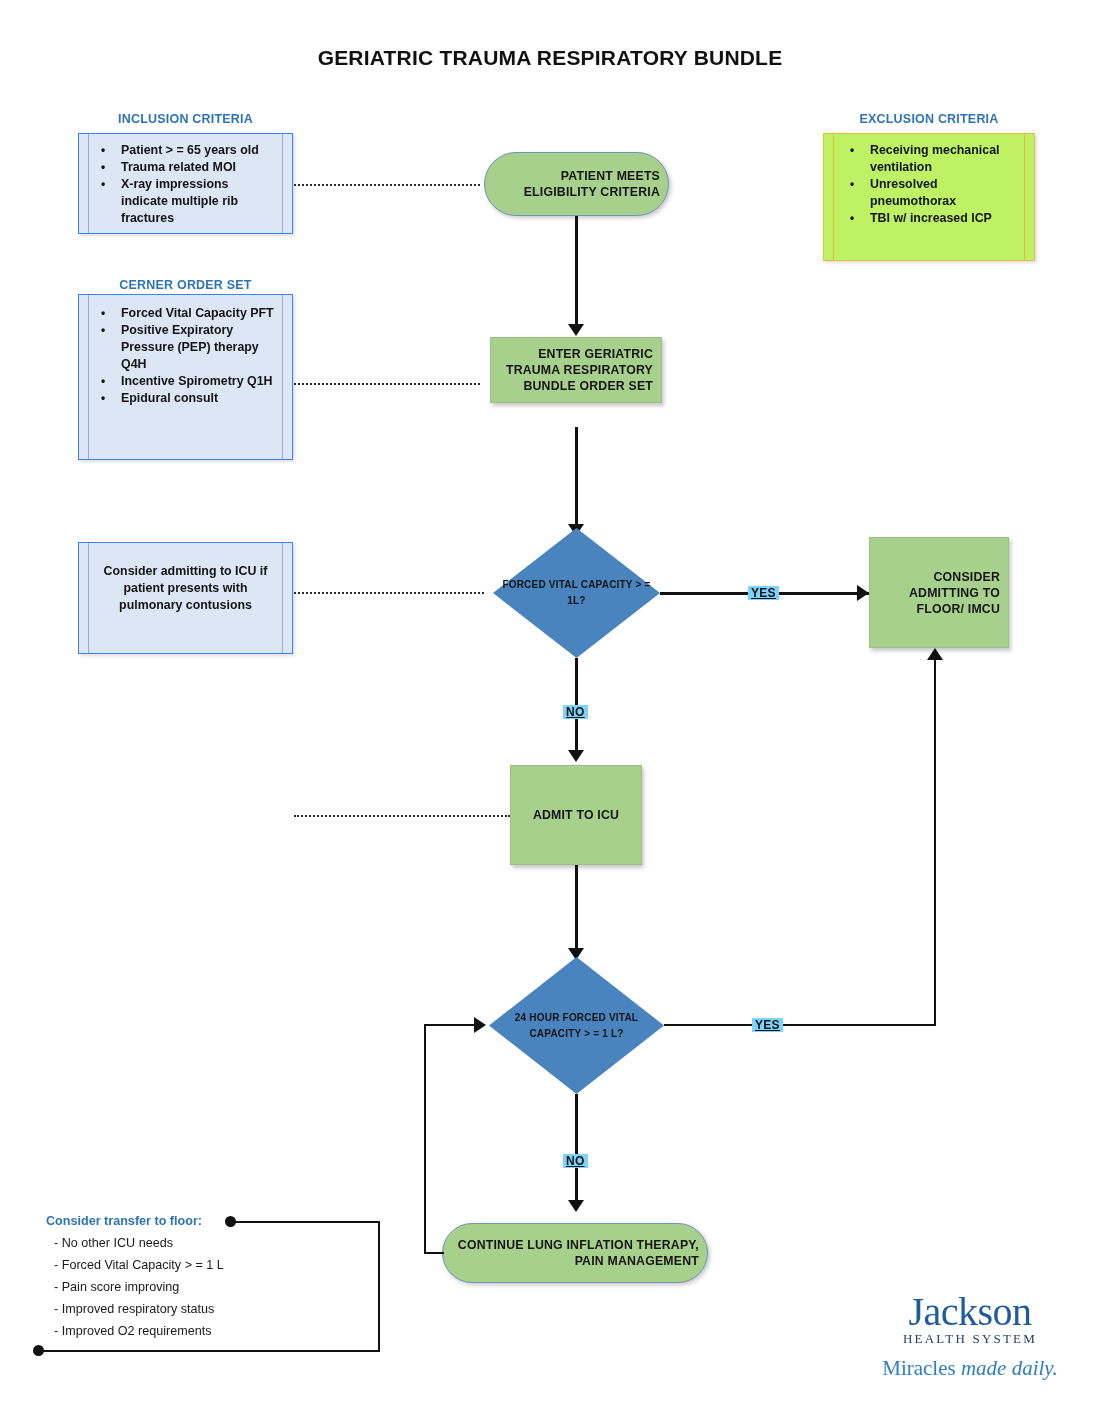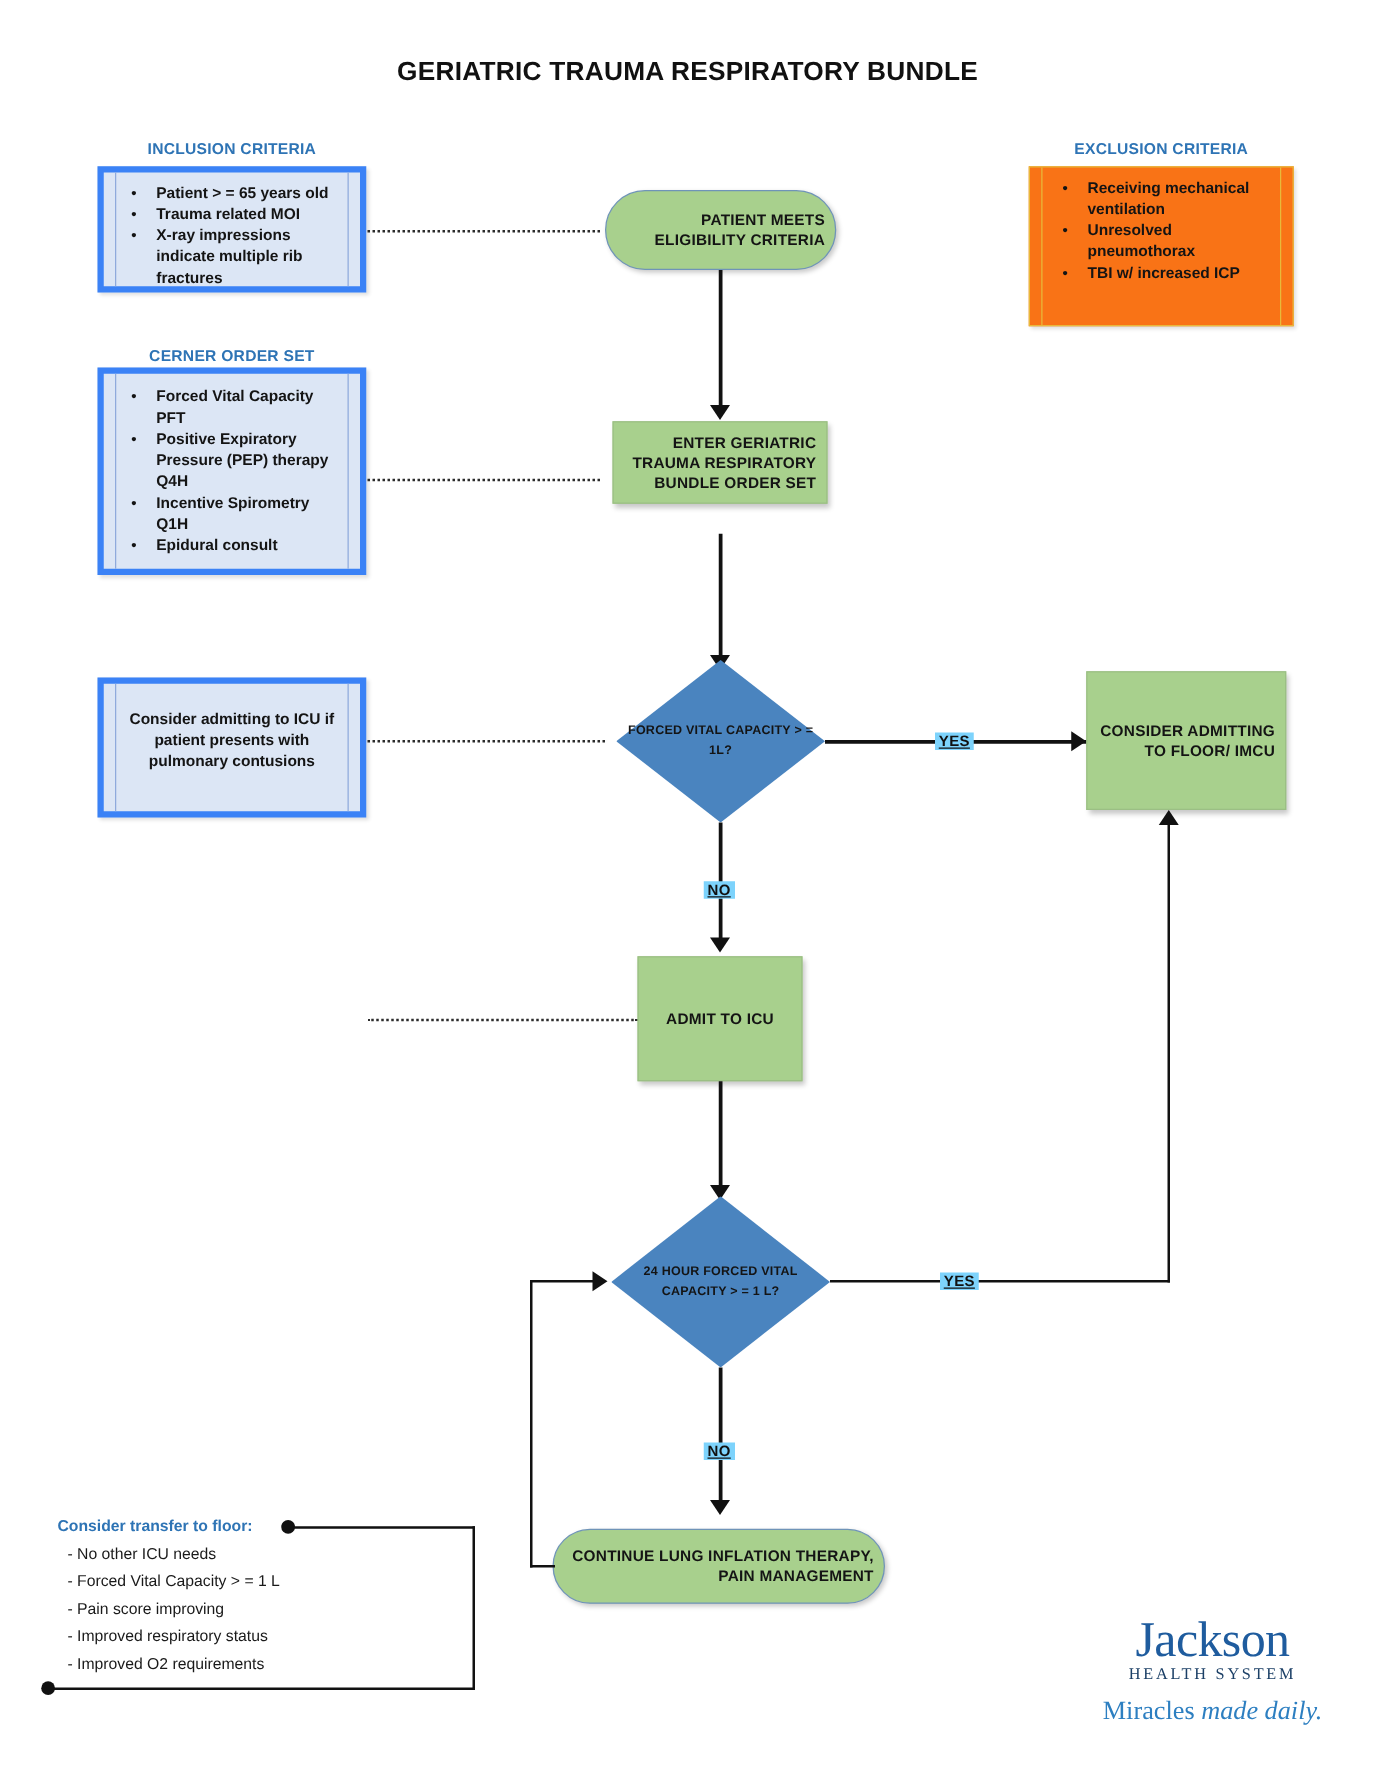--- a/index.html
+++ b/index.html
@@ -34,37 +34,37 @@
   
   .panel-heading {
     font-size: 12.5px;
     font-weight: bold;
     color: #2e74b5;
     text-align: center;
     letter-spacing: .2px;
   }
   .panel-box {
     box-sizing: border-box;
-    border: 5px solid #3b82f6;
+    border: 1px solid #3b82f6;
     background: #dce6f5;
     box-shadow: 2px 2px 3px rgba(0,0,0,.13);
   }
   .panel-box::before,
   .panel-box::after {
     content: "";
     position: absolute;
     top: 0; bottom: 0;
     width: 0;
     border-left: 1px solid #8faadc;
   }
   .panel-box::before { left: 9px; }
   .panel-box::after  { right: 9px; }
   .panel-box.yellow {
     border: 1px solid #e8b93a;
-    background: #f97316;
+    background: #bef264;
   }
   .panel-box.yellow::before,
   .panel-box.yellow::after { border-left-color: #e8b93a; }
 
   .panel-inner {
     position: absolute;
     left: 18px; right: 18px; top: 8px;
   }
   ul.bullets {
     margin: 0;
@@ -298,21 +298,21 @@
 
   <div class="abs diamond-wrap" style="left:493px; top:528px; width:167px; height:130px;">
     <div class="diamond-shape"></div>
     <div class="diamond-label">FORCED VITAL CAPACITY &gt; = 1L?</div>
   </div>
 
   <div class="abs line-h" style="left:660px; top:592px; width:265px;"></div>
   <div class="abs arrow-right" style="left:857px; top:585px;"></div>
   <div class="abs edge-label" style="left:748px; top:586px;">YES</div>
 
-  <div class="abs node process" style="left:869px; top:537px; width:160px; height:111px;">
+  <div class="abs node process" style="left:869px; top:537px; width:140px; height:111px;">
     <span>CONSIDER ADMITTING TO FLOOR/ IMCU</span>
   </div>
 
   <div class="abs line-v" style="left:575px; top:658px; height:95px;"></div>
   <div class="abs arrow-down" style="left:568px; top:750px;"></div>
   <div class="abs edge-label" style="left:563px; top:705px;">NO</div>
 
   <div class="abs node process" style="left:510px; top:765px; width:132px; height:100px;">
     <span>ADMIT TO ICU</span>
   </div>

